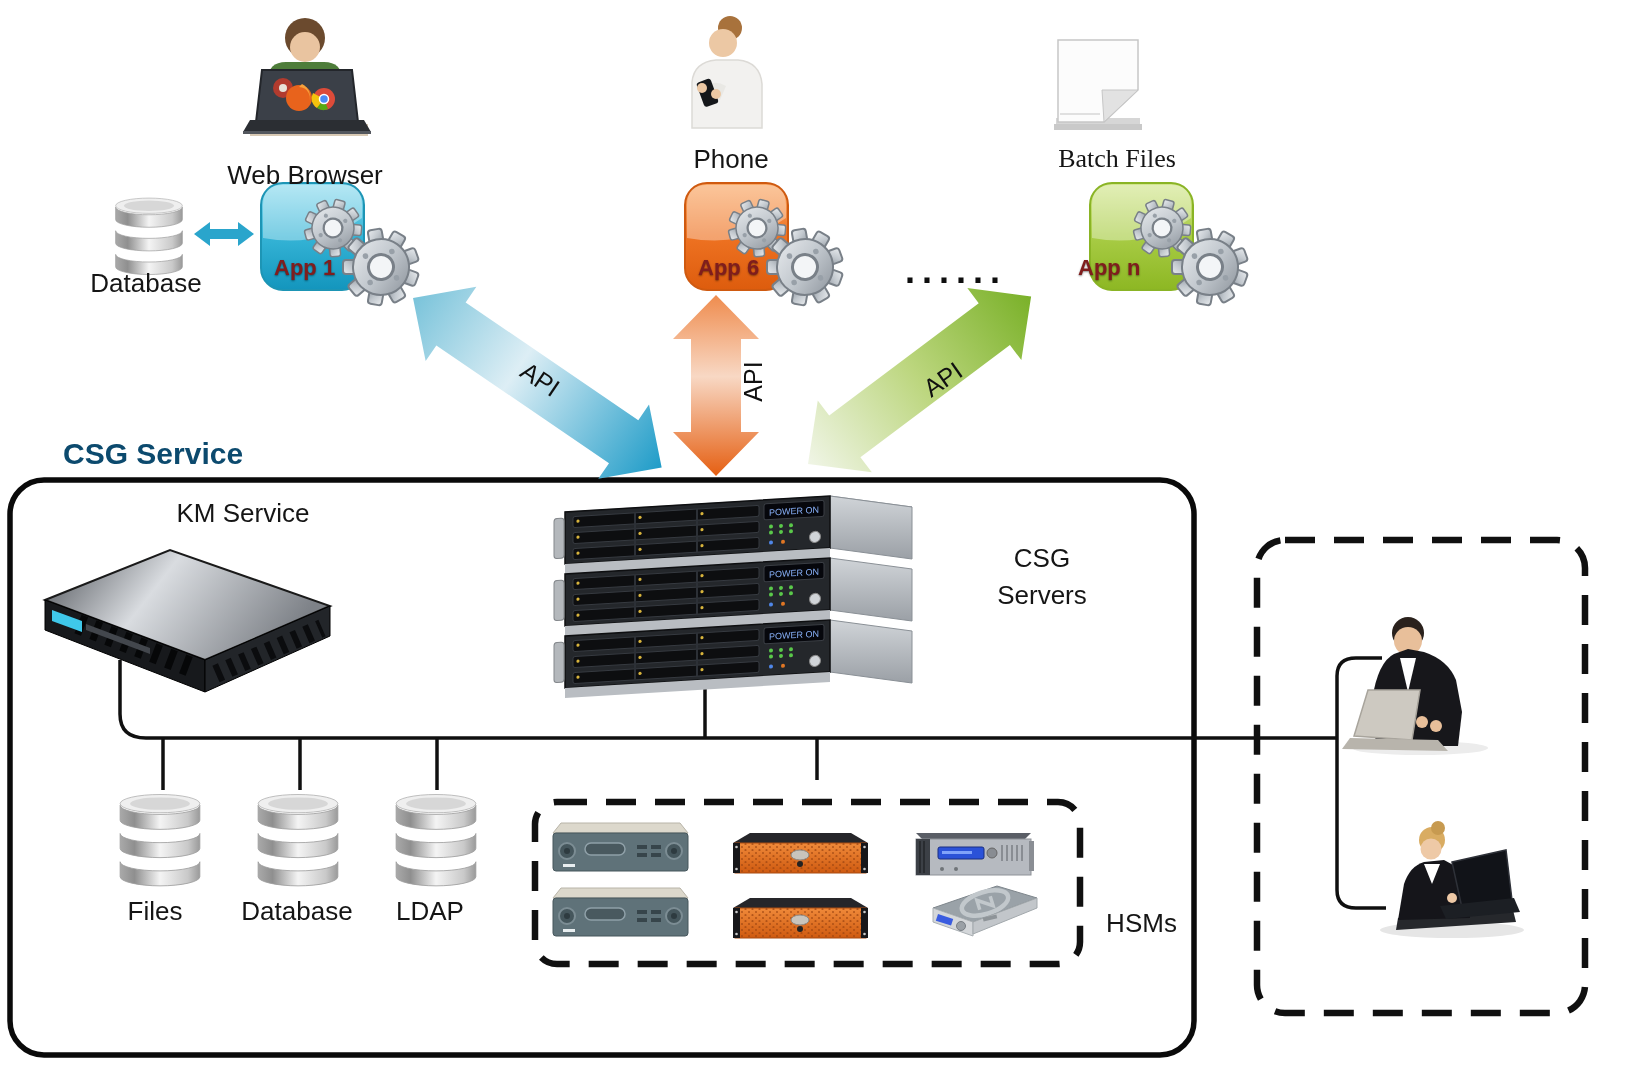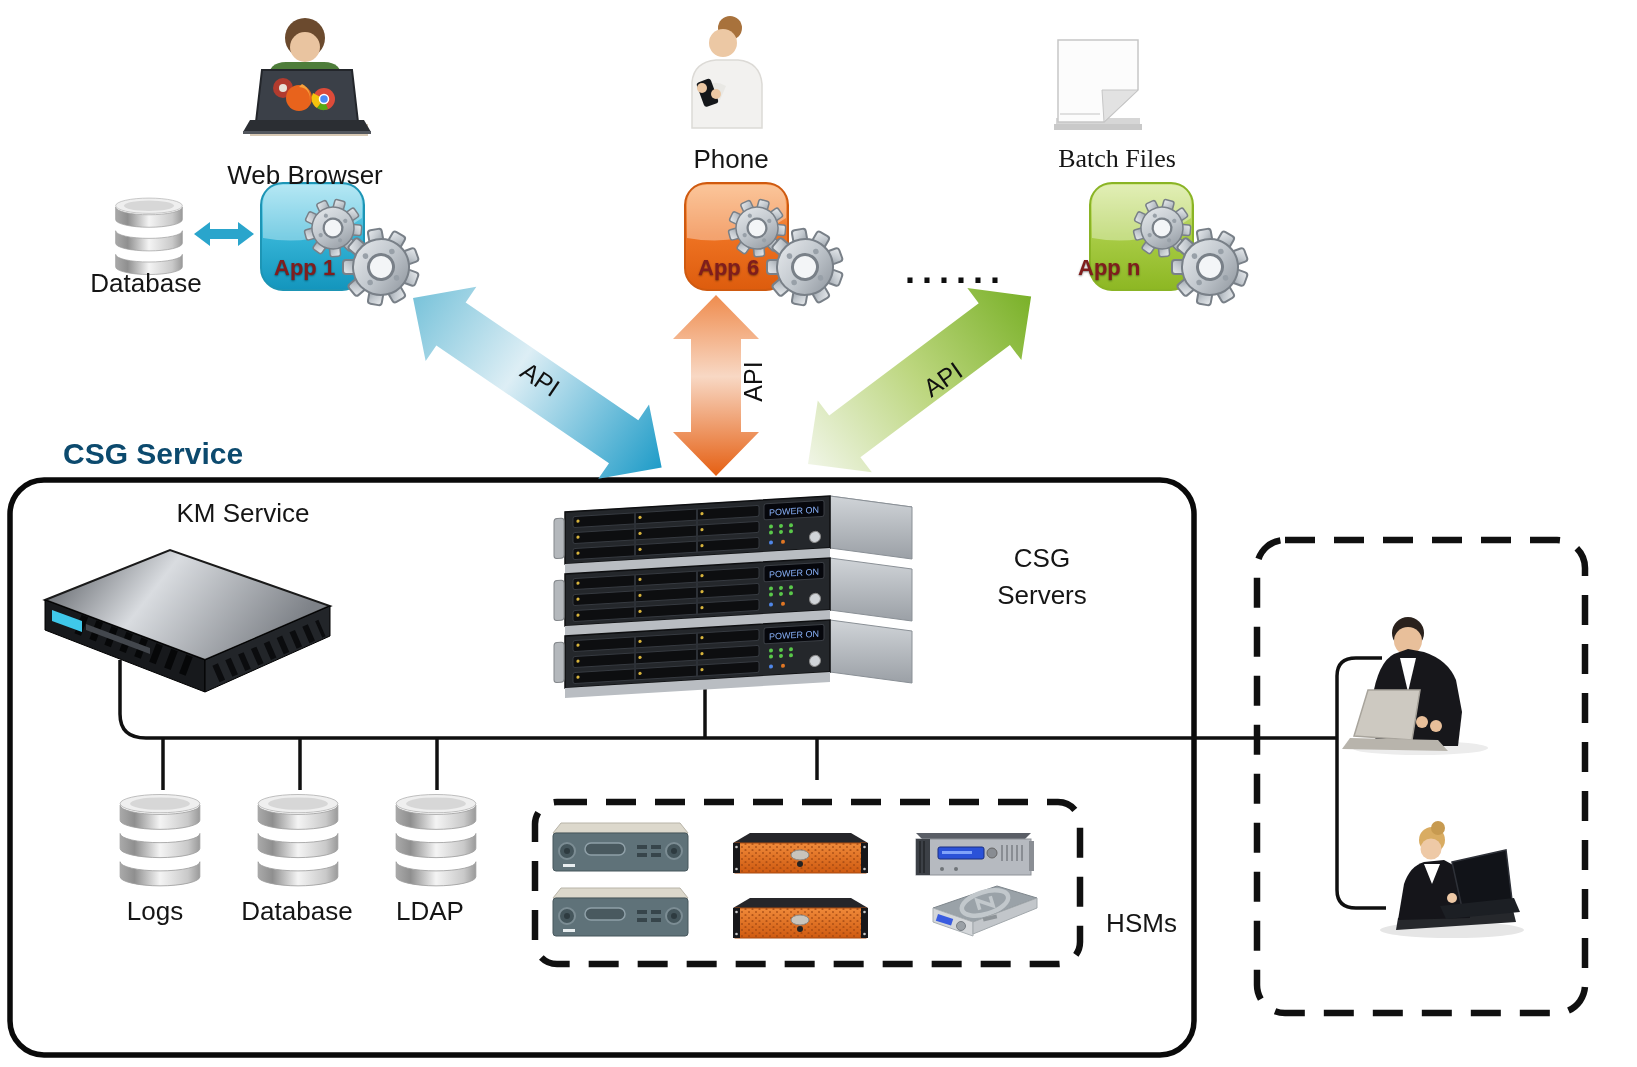--- a/index.html
+++ b/index.html
@@ -485,19 +485,19 @@
 <div class="dots" style="left:876px;top:250px;width:160px;">......</div>
 
 <div class="api" style="left:509px;top:365px;transform:rotate(34deg);">API</div>
 <div class="api" style="left:722px;top:367px;transform:rotate(-90deg);">API</div>
 <div class="api" style="left:912px;top:365px;transform:rotate(-35deg);">API</div>
 
 <div class="lbl-title" style="left:63px;top:437px;">CSG Service</div>
 <div class="lbl" style="left:143px;top:499px;width:200px;">KM Service</div>
 <div class="lbl csgsrv" style="left:948px;top:540px;width:100px;margin-left:44px;">CSG Servers</div>
 
-<div class="lbl" style="left:95px;top:897px;width:120px;">Logs</div>
+<div class="lbl" style="left:95px;top:897px;width:120px;">Files</div>
 <div class="lbl" style="left:212px;top:897px;width:170px;">Database</div>
 <div class="lbl" style="left:365px;top:897px;width:130px;">LDAP</div>
 
 <div class="lbl" style="left:1079px;top:882px;width:125px;margin-top:27px;">HSMs</div>
 
 </div>
 
 </body></html>

